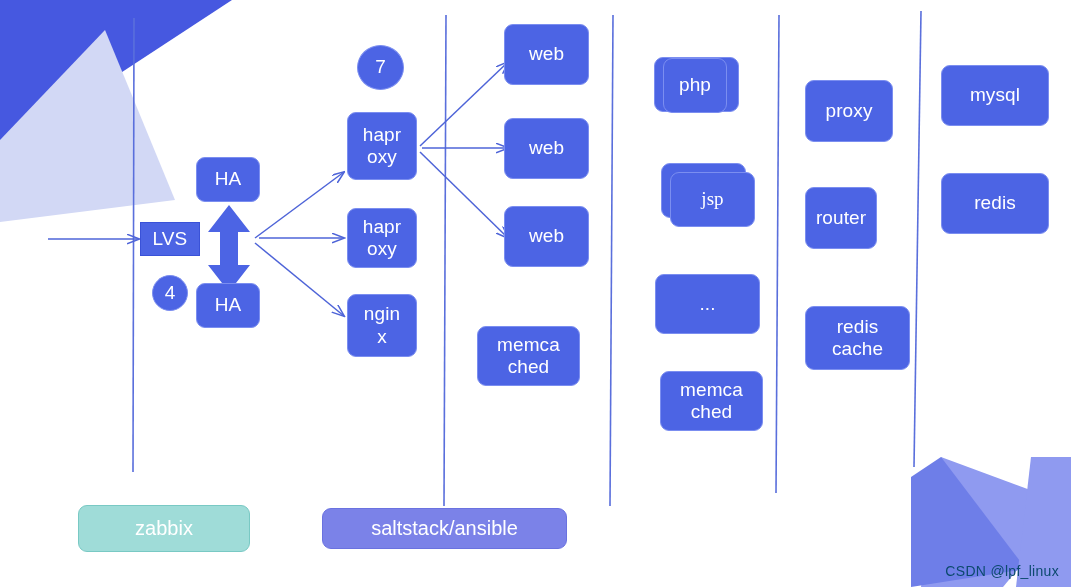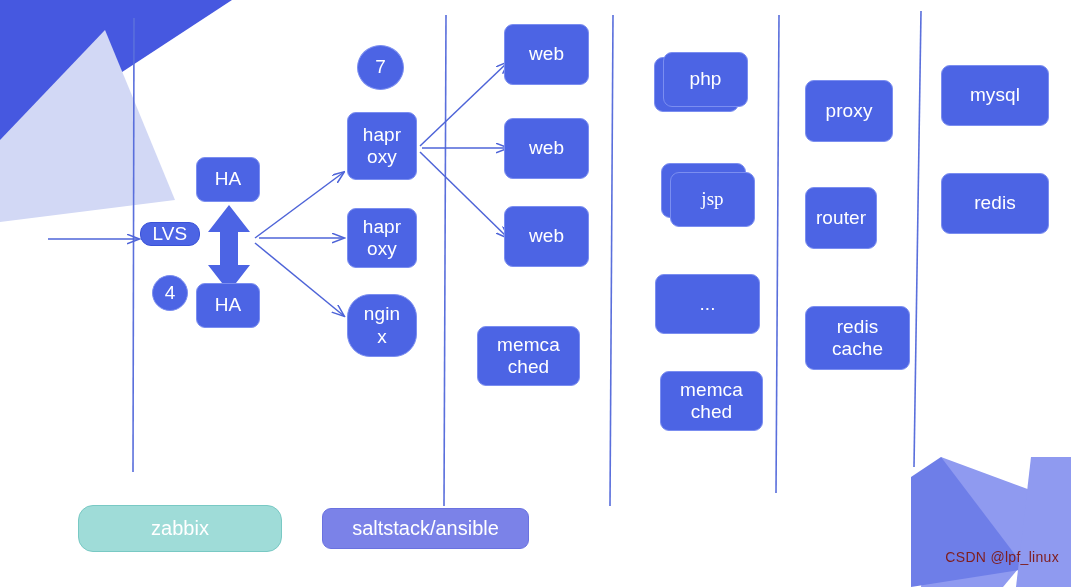--- a/index.html
+++ b/index.html
@@ -61,23 +61,23 @@
     user-select:none;
   }
   .bar.zabbix{background:#9fdcd8;border:1px solid #79c9c4;}
   .bar.salt{background:#7b82e8;border:1px solid #6a72e0;}
   
   #arrows{position:absolute;left:0;top:0;width:1071px;height:587px;pointer-events:none;}
   
   .watermark{
     position:absolute;
     right:12px;
-    bottom:22px;
+    bottom:8px;
     font-size:14px;
-    color:#7f1d1d;
+    color:#0c4a6e;
     letter-spacing:.3px;
     user-select:none;
     text-align:center;
   }
 </style>
 </head>
 <body>
 
 <div id="canvas">
 
@@ -135,69 +135,69 @@
     <line x1="422" y1="148" x2="508" y2="148" stroke="#4e64d8" stroke-width="1.5" marker-end="url(#ah)"></line>
     <line x1="420" y1="152" x2="508" y2="238" stroke="#4e64d8" stroke-width="1.5" marker-end="url(#ah)"></line>
 
     <g>
       <polygon points="229,205 250,232 238,232 238,265 220,265 220,232 208,232" fill="#4c64e4"></polygon>
       <polygon points="229,292 250,265 238,265 238,232 220,232 220,265 208,265" fill="#4c64e4"></polygon>
     </g>
   </svg>
 
 
-  <div class="node sharp" style="left:140px;top:222px;width:60px;height:24px;border-radius:11px;">LVS</div>
+  <div class="node sharp" style="left:140px;top:222px;width:60px;height:34px;">LVS</div>
 
   <div class="node" style="left:196px;top:157px;width:64px;height:45px;">HA</div>
 
   <div class="node" style="left:196px;top:283px;width:64px;height:45px;">HA</div>
 
   <div class="node circle" style="left:152px;top:275px;width:36px;height:36px;">4</div>
 
   <div class="node circle" style="left:357px;top:45px;width:47px;height:45px;">7</div>
 
   <div class="node" style="left:347px;top:112px;width:70px;height:68px;">hapr
 oxy</div>
 
   <div class="node" style="left:347px;top:208px;width:70px;height:60px;">hapr
 oxy</div>
 
-  <div class="node" style="left:347px;top:294px;width:70px;height:63px;border-radius:23px;">ngin
+  <div class="node" style="left:347px;top:294px;width:70px;height:63px;">ngin
 x</div>
 
   <div class="node" style="left:504px;top:24px;width:85px;height:61px;">web</div>
 
   <div class="node" style="left:504px;top:118px;width:85px;height:61px;">web</div>
 
   <div class="node" style="left:504px;top:206px;width:85px;height:61px;">web</div>
 
   <div class="node" style="left:477px;top:326px;width:103px;height:60px;">memca
 ched</div>
 
   <div class="stack-back" style="left:654px;top:57px;width:85px;height:55px;"></div>
-  <div class="node" style="left:663px;top:52px;width:85px;height:55px;">php</div>
+  <div class="node" style="left:663px;top:58px;width:64px;height:55px;">php</div>
 
   <div class="stack-back" style="left:661px;top:163px;width:85px;height:55px;"></div>
   <div class="node" style="left:670px;top:172px;width:85px;height:55px;font-family:Liberation Serif, serif;">jsp</div>
 
   <div class="node" style="left:655px;top:274px;width:105px;height:60px;">...</div>
 
   <div class="node" style="left:660px;top:371px;width:103px;height:60px;">memca
 ched</div>
 
   <div class="node" style="left:805px;top:80px;width:88px;height:62px;">proxy</div>
 
   <div class="node" style="left:805px;top:187px;width:72px;height:62px;">router</div>
 
   <div class="node" style="left:805px;top:306px;width:105px;height:64px;">redis
 cache</div>
 
   <div class="node" style="left:941px;top:65px;width:108px;height:61px;">mysql</div>
 
   <div class="node" style="left:941px;top:173px;width:108px;height:61px;">redis</div>
 
-  <div class="bar zabbix" style="left:78px;top:505px;width:204px;height:47px;border-radius:15px;">zabbix</div>
-
-  <div class="bar salt" style="left:322px;top:508px;width:207px;height:41px;">saltstack/ansible</div>
+  <div class="bar zabbix" style="left:78px;top:505px;width:172px;height:47px;">zabbix</div>
+
+  <div class="bar salt" style="left:322px;top:508px;width:245px;height:41px;">saltstack/ansible</div>
 
   <div class="watermark">CSDN @lpf_linux</div>
 
 </div>
 
 </body></html>

